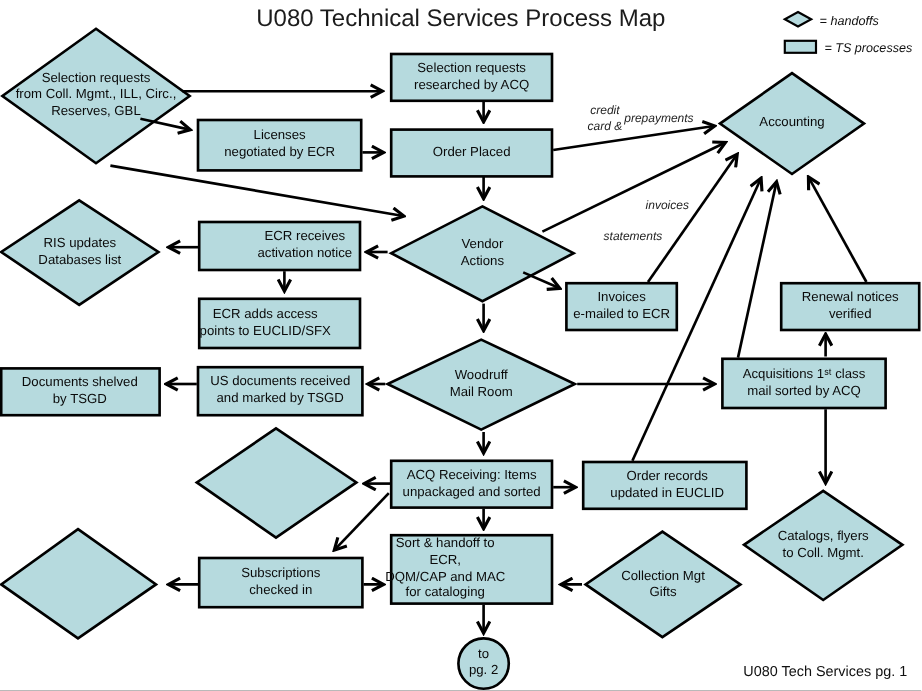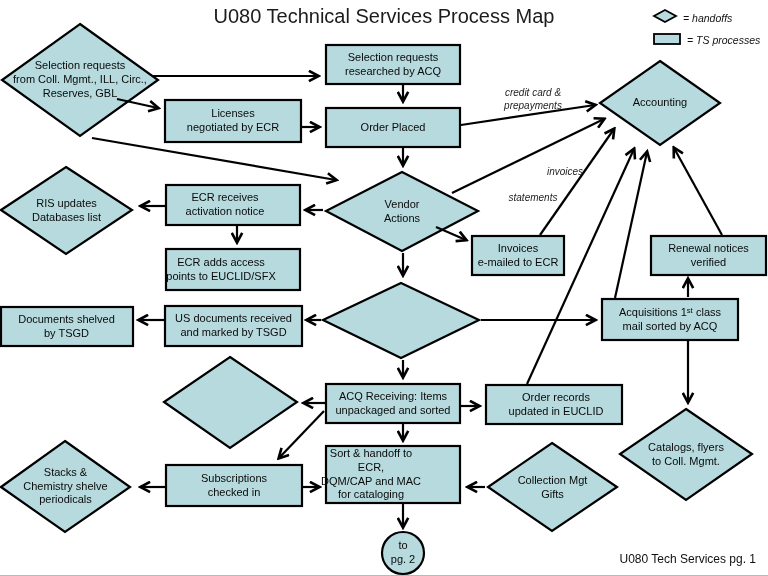--- a/index.html
+++ b/index.html
@@ -9,21 +9,21 @@
   }
   svg.diagram { position:absolute; left:0; top:0; }
   .shape { fill:#b6dade; stroke:#000000; stroke-width:2.2; }
   .edge  { stroke:#000000; stroke-width:2.2; fill:none; }
   .nt {
     position:absolute; display:flex; flex-direction:column;
     align-items:center; justify-content:center; text-align:center;
     font-size:11px; line-height:1.25; color:#0a0a0a; pointer-events:none;
   }
   .lbl {
-    position:absolute; display:flex; flex-direction:column; align-items:center;
+    position:absolute; display:flex; align-items:center;
     font-style:italic; font-size:10px; line-height:1.3; color:#1d1d1d;
     text-align:center; pointer-events:none;
   }
   .title {
     position:absolute; top:5px; left:0; width:768px; text-align:center;
     font-size:20px; color:#1c1c1c;
   }
   .footer {
     position:absolute; top:552px; right:12px; font-size:12px; color:#101010;text-align:center;
   }
@@ -136,40 +136,44 @@
   <div class="nt" style="left:326px;top:108px;width:134px;height:39px">
       <span>Order Placed</span>
     </div>
   <div class="nt" style="left:599px;top:60px;width:122px;height:86px">
       <span>Accounting</span>
     </div>
   <div class="nt" style="left:0px;top:166px;width:133px;height:89px">
       <span>RIS updates</span>
       <span>Databases list</span>
     </div>
-  <div class="nt" style="left:152px;top:185px;width:146px;height:40px">
+  <div class="nt" style="left:181px;top:185px;width:146px;height:40px">
       <span>ECR receives</span>
       <span>activation notice</span>
     </div>
   <div class="nt" style="left:154px;top:249px;width:134px;height:41px">
       <span>ECR adds access</span>
       <span>points to EUCLID/SFX</span>
     </div>
   <div class="nt" style="left:325px;top:171px;width:154px;height:81px">
       <span>Vendor</span>
       <span>Actions</span>
     </div>
   <div class="nt" style="left:472px;top:236px;width:92px;height:39px">
       <span>Invoices</span>
       <span>e-mailed to ECR</span>
     </div>
   <div class="nt" style="left:651px;top:236px;width:115px;height:39px">
       <span>Renewal notices</span>
       <span>verified</span>
     </div>
+  <div class="nt" style="left:322px;top:282px;width:158px;height:77px">
+      <span>Woodruff</span>
+      <span>Mail Room</span>
+    </div>
   <div class="nt" style="left:0px;top:307px;width:133px;height:39px">
       <span>Documents shelved</span>
       <span>by TSGD</span>
     </div>
   <div class="nt" style="left:165px;top:306px;width:137px;height:40px">
       <span>US documents received</span>
       <span>and marked by TSGD</span>
     </div>
   <div class="nt" style="left:602px;top:299px;width:136px;height:41px">
       <span>Acquisitions 1ˢᵗ class</span>
@@ -179,25 +183,20 @@
       <span>ACQ Receiving: Items</span>
       <span>unpackaged and sorted</span>
     </div>
   <div class="nt" style="left:486px;top:385px;width:140px;height:39px">
       <span>Order records</span>
       <span>updated in EUCLID</span>
     </div>
   <div class="nt" style="left:619px;top:408px;width:134px;height:93px">
       <span>Catalogs, flyers</span>
       <span>to Coll. Mgmt.</span>
-    </div>
-  <div class="nt" style="left:0px;top:440px;width:131px;height:93px">
-      <span>Stacks &amp;</span>
-      <span>Chemistry shelve</span>
-      <span>periodicals</span>
     </div>
   <div class="nt" style="left:166px;top:465px;width:136px;height:41px">
       <span>Subscriptions</span>
       <span>checked in</span>
     </div>
   <div class="nt" style="left:316px;top:446px;width:110px;height:57px">
       <span>Sort &amp; handoff to ECR,</span>
       <span>DQM/CAP and MAC</span>
       <span>for cataloging</span>
     </div>

